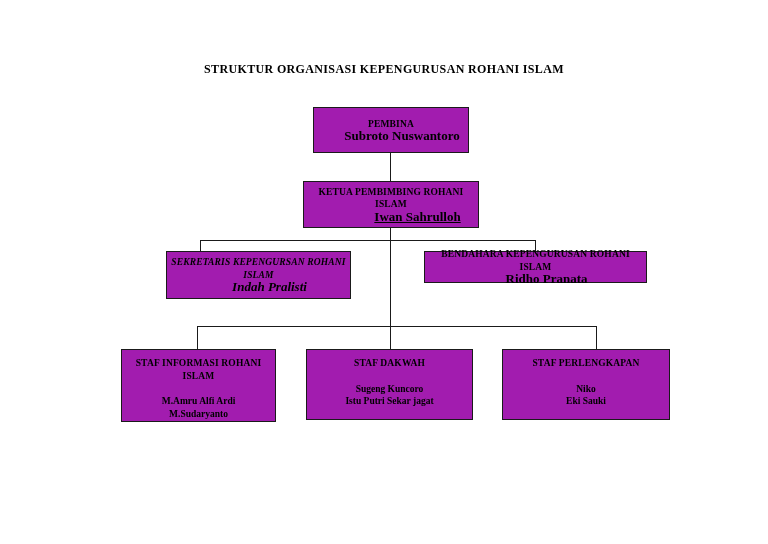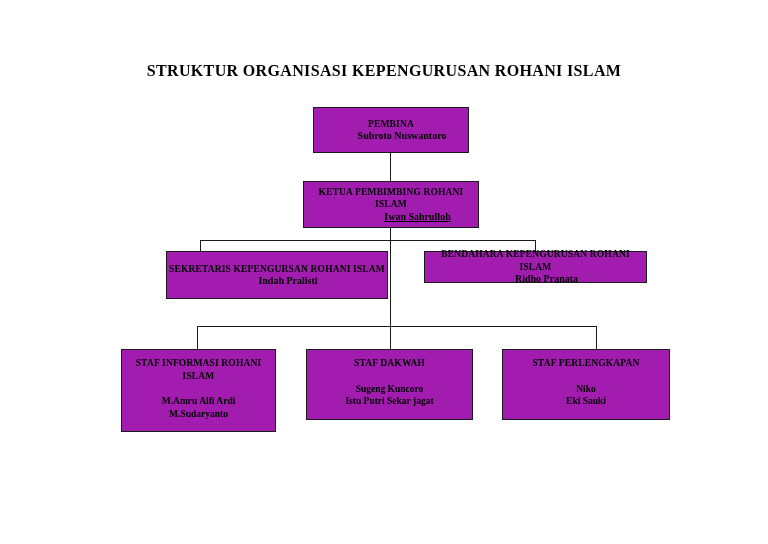--- a/index.html
+++ b/index.html
@@ -20,21 +20,21 @@
     height: 544px;
   }
 
   
   .chart-title {
     position: absolute;
     left: 0;
     top: 62px;
     width: 768px;
     text-align: center;
-    font-size: 16px;
+    font-size: 12px;
     font-weight: bold;
     letter-spacing: 0.35px;
   }
 
   
   .node {
     position: absolute;
     box-sizing: border-box;
     border: 1.4px solid #1a1a1a;
     background: #a21caf;
@@ -44,21 +44,21 @@
     z-index: 3;
   }
   .node-title {
     font-size: 9.5px;
     font-weight: bold;
     text-align: center;
     line-height: 12.5px;
     letter-spacing: 0.15px;
   }
   .node-name {
-    font-size: 10px;
+    font-size: 13px;
     font-weight: bold;
     text-align: center;
     line-height: 12.5px;
     padding-left: 22px;
   }
   .node-name.underline {
     text-decoration: underline;
     margin-left: 31px;
   }
   .members {
@@ -77,31 +77,32 @@
     left: 313px; top: 107px; width: 156px; height: 46px;
     justify-content: center;
   }
   
   #node-ketua {
     left: 303px; top: 181px; width: 176px; height: 47px;
     justify-content: center;
   }
   
   #node-sekretaris {
-    left: 166px; top: 251px; width: 222px; height: 48px;
-    justify-content: center;
+    left: 166px; top: 251px; width: 185px; height: 48px;
+    justify-content: center;
+    font-style: italic;
   }
   
   #node-bendahara {
     left: 424px; top: 251px; width: 223px; height: 32px;
     justify-content: center;
   }
   
   #node-staf-informasi {
-    left: 121px; top: 349px; width: 155px; height: 83px;
+    left: 121px; top: 349px; width: 155px; height: 73px;
     padding-top: 7px;
   }
   #node-staf-dakwah {
     left: 306px; top: 349px; width: 167px; height: 71px;
     padding-top: 7px;
   }
   #node-staf-perlengkapan {
     left: 502px; top: 349px; width: 168px; height: 71px;
     padding-top: 7px;
   }

